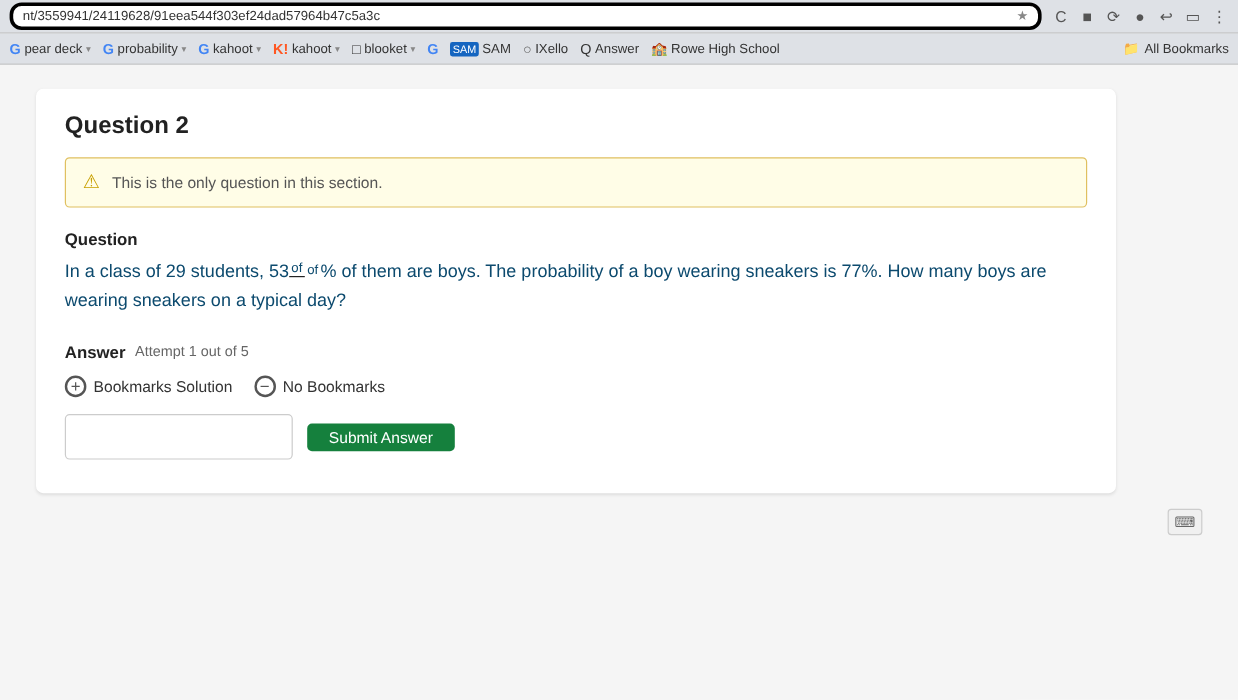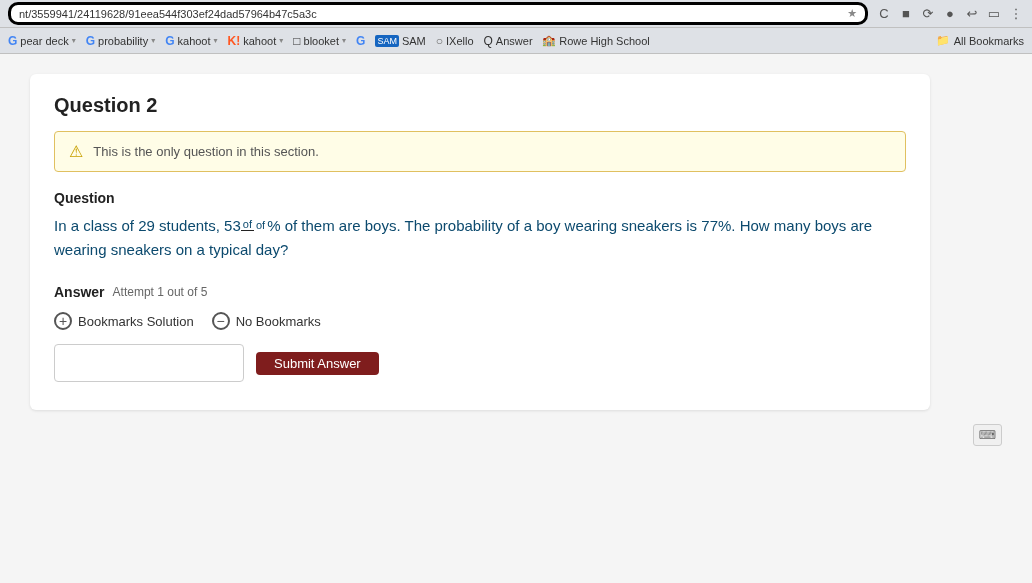--- a/index.html
+++ b/index.html
@@ -234,21 +234,21 @@
       width: 190px;
       height: 38px;
       border: 1.5px solid #ccc;
       border-radius: 4px;
       padding: 0 8px;
       font-size: 14px;
       background: white;
     }
 
     .submit-btn {
-      background: #7f1d1d;
+      background: #15803d;
       color: white;
       border: none;
       border-radius: 4px;
       padding: 4px 18px;
       font-size: 13px;
       cursor: pointer;
       font-weight: 500;
     }
 
     

